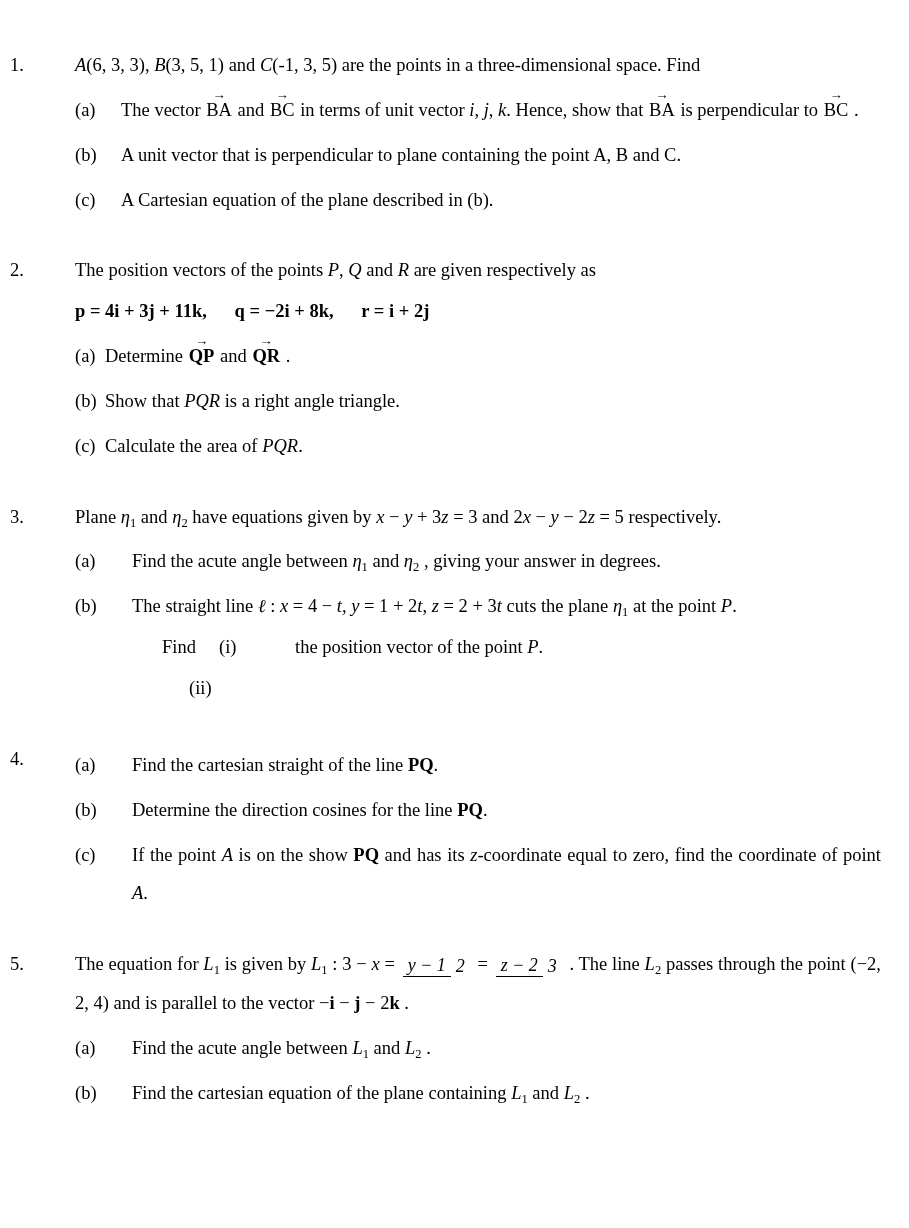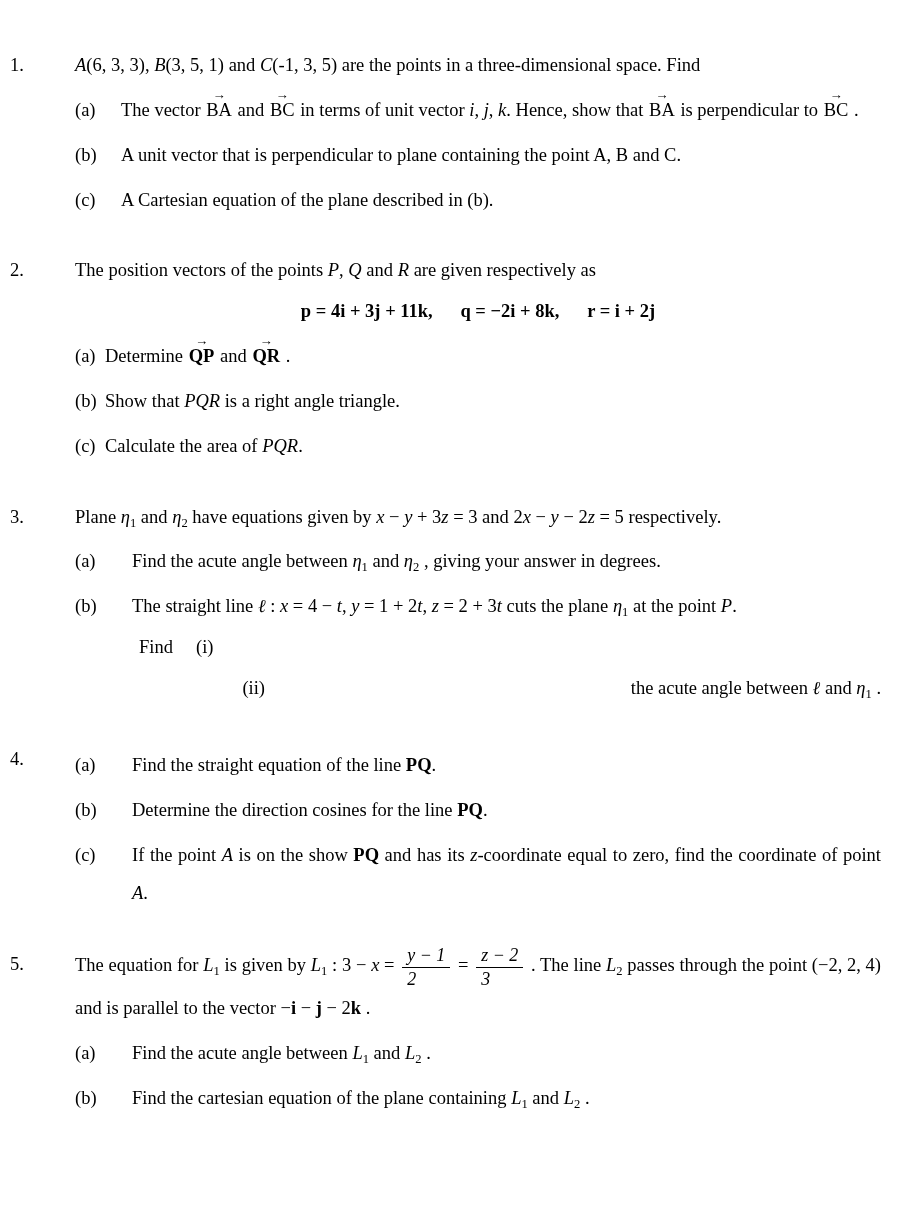--- a/index.html
+++ b/index.html
@@ -12,21 +12,21 @@
     font-size: 18.5px;
     line-height: 2.1;
     color: #000;
     background: #fff;
   }
   .question { display: flex; margin-bottom: 32px; }
   .question:last-child { margin-bottom: 0; }
   .qnum { flex: 0 0 65px; }
   .qbody { flex: 1; min-width: 0; }
   .intro { text-align: justify; }
-  .equation { text-align: center; margin: 2px 0; }
+  .equation { text-align: left; margin: 2px 0; }
   .part { display: flex; margin-top: 6px; }
   .plabel { flex: none; }
   .ptext { flex: 1; min-width: 0; text-align: justify; }
   .subrow { display: flex; margin-top: 2px; }
   .slead { flex: 0 0 57px; }
   .slabel { flex: 0 0 76px; }
   .stext { flex: 1; }
   .it { font-style: italic; }
   .bd { font-weight: bold; }
   .bi { font-weight: bold; }
@@ -38,23 +38,22 @@
     left: 50%;
     top: -0.80em;
     transform: translateX(-50%);
     font-size: 0.72em;
     font-weight: normal;
     font-style: normal;
     line-height: 1;
   }
   .frac {
     display: inline-flex;
-    flex-direction: column;
     vertical-align: middle;
-    text-align: left;
+    text-align: right;
     line-height: 1.15;
     font-style: italic;
     margin: 0 3px;
     font-size: 0.97em;
   }
   .frac .num { border-bottom: 1.6px solid #000; padding: 0 5px 1px; }
   .frac .den { padding: 1px 5px 0; }
 </style>
 </head>
 <body>
@@ -103,37 +102,37 @@
         <div class="qbody">
           <div class="intro"><span>Plane </span><span class="it">η</span><span class="sub">1</span><span> and </span><span class="it">η</span><span class="sub">2</span><span> have equations given by </span><span class="it">x</span><span> − </span><span class="it">y</span><span> + 3</span><span class="it">z</span><span> = 3 and 2</span><span class="it">x</span><span> − </span><span class="it">y</span><span> − 2</span><span class="it">z</span><span> = 5 respectively.</span></div>
           <div class="part">
             <div class="plabel" style="width: 57px;">(a)</div>
             <div class="ptext"><span>Find the acute angle between </span><span class="it">η</span><span class="sub">1</span><span> and </span><span class="it">η</span><span class="sub">2</span><span> , giving your answer in degrees.</span></div>
           </div>
           <div class="part">
             <div class="plabel" style="width: 57px;">(b)</div>
             <div class="ptext"><span>The straight line </span><span class="it">ℓ</span><span> : </span><span class="it">x</span><span> = 4 − </span><span class="it">t</span><span>, </span><span class="it">y</span><span> = 1 + 2</span><span class="it">t</span><span>, </span><span class="it">z</span><span> = 2 + 3</span><span class="it">t</span><span> cuts the plane </span><span class="it">η</span><span class="sub">1</span><span> at the point </span><span class="it">P</span><span>.</span></div>
           </div>
-          <div class="subrow" style="margin-left: 64px;">
+          <div class="subrow" style="margin-left: 87px;">
             <div class="slead">Find</div>
             <div class="slabel">(i)</div>
+            <div class="stext"><span>the position vector of the point </span><span class="it">P</span><span>.</span></div>
           </div>
-          <div class="subrow" style="margin-left: 57px; text-align: right;">
+          <div class="subrow" style="margin-left: 57px;">
             <div class="slead"></div>
             <div class="slabel">(ii)</div>
-            <div class="stext"><span>the acute angle between </span><span class="it">ℓ</span><span> and </span><span class="it">η</span><span class="sub">1</span><span> .</span></div>
           </div>
         </div>
       </div>
       <div class="question">
         <div class="qnum">4.</div>
         <div class="qbody">
           <div class="part">
             <div class="plabel" style="width: 57px;">(a)</div>
-            <div class="ptext"><span>Find the straight equation of the line </span><span class="bd">PQ</span><span>.</span></div>
+            <div class="ptext"><span>Find the cartesian straight of the line </span><span class="bd">PQ</span><span>.</span></div>
           </div>
           <div class="part">
             <div class="plabel" style="width: 57px;">(b)</div>
             <div class="ptext"><span>Determine the direction cosines for the line </span><span class="bd">PQ</span><span>.</span></div>
           </div>
           <div class="part">
             <div class="plabel" style="width: 57px;">(c)</div>
             <div class="ptext"><span>If the point </span><span class="it">A</span><span> is on the show </span><span class="bd">PQ</span><span> and has its </span><span class="it">z</span><span>-coordinate equal to zero, find the coordinate of point </span><span class="it">A</span><span>.</span></div>
           </div>
         </div>

